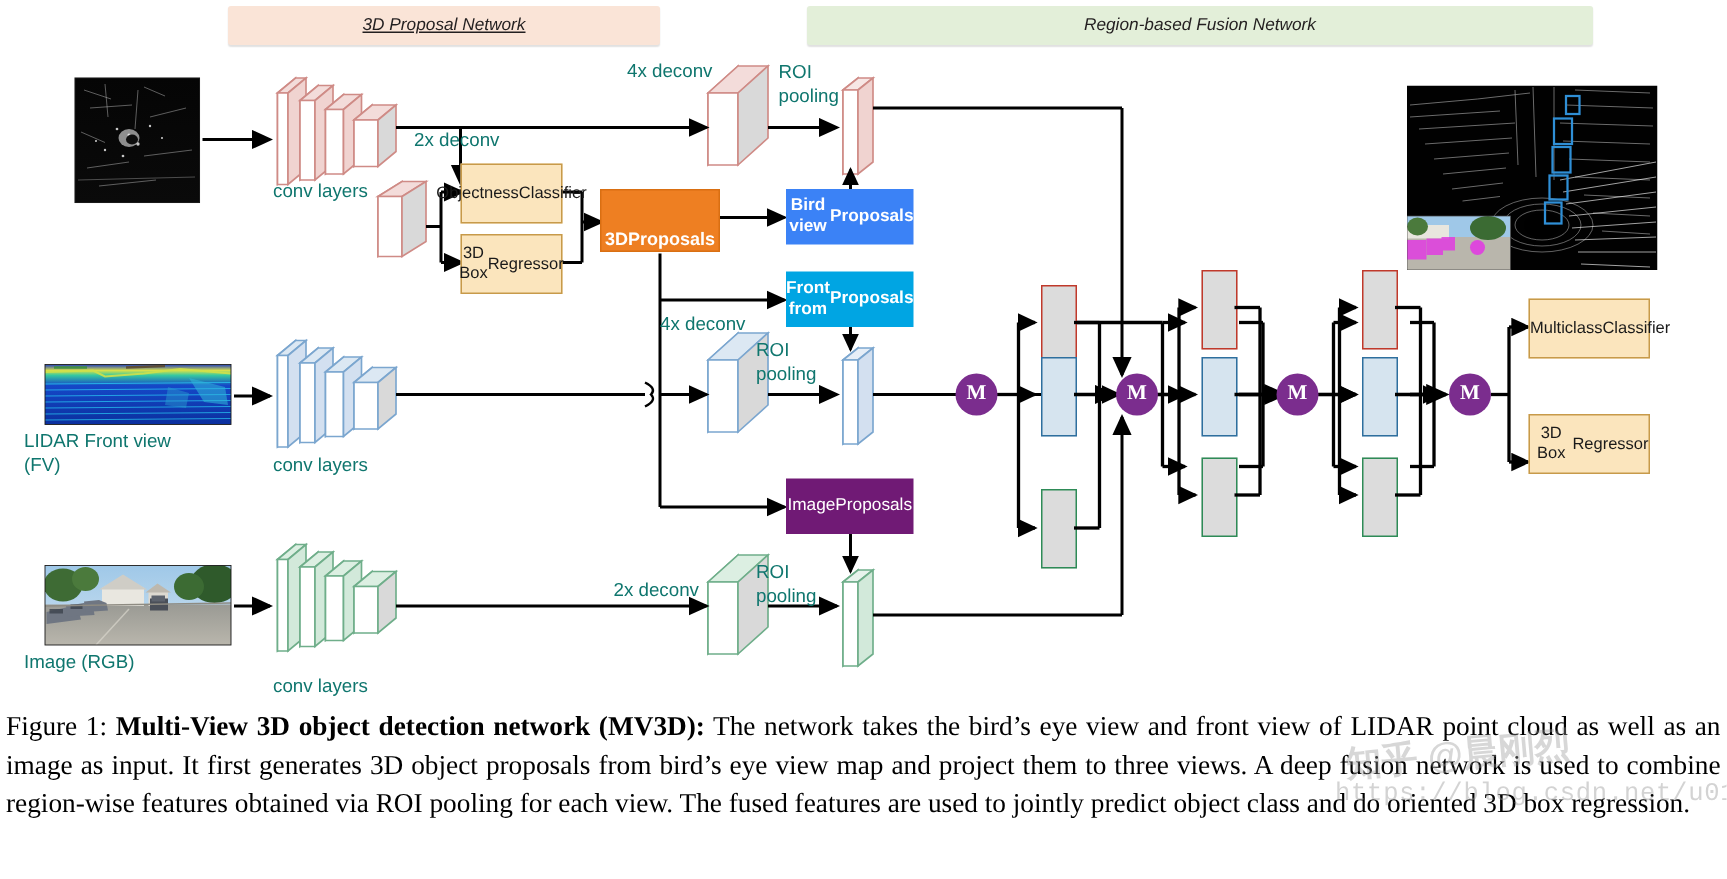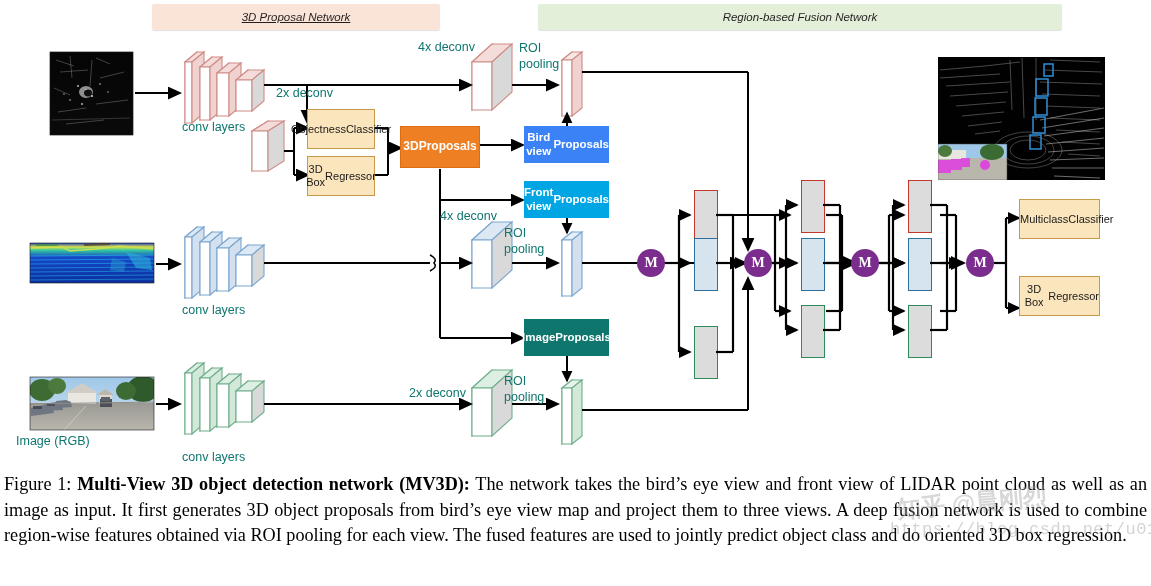--- a/index.html
+++ b/index.html
@@ -13,21 +13,21 @@
           box-shadow:0 1px 1px rgba(0,0,0,.12);}
   .banner.prop{background:#fae4d7;}
   .banner.fuse{background:#e3efd9;}
   
   .lbox{position:absolute;display:flex;flex-direction:row;align-items:center;
         justify-content:center;text-align:center;line-height:1.15;}
   .tan{background:#fbe5bd;border:1px solid #c79a4a;font-size:11px;color:#1a1a1a;}
   .orange{background:#ee7f22;border:1px solid #d96f12;color:#fff;font-weight:bold;font-size:12px;}
   .redp{background:#3b82f6;color:#fff;font-weight:bold;font-size:11.5px;}
   .bluep{background:#00a5e3;color:#fff;font-weight:bold;font-size:11.5px;}
-  .greenp{background:#0f766e;color:#fff;font-weight:bold;font-size:11.5px;}
+  .greenp{background:#701a75;color:#fff;font-weight:normal;font-size:11.5px;}
   
   .tl{position:absolute;font-size:12.5px;color:#0f766e;white-space:nowrap;line-height:1.25;}
   .tl.c{}
   
   .fbar{position:absolute;background:#dcdcdc;}
   .fbar.r{border:1.4px solid #c0392b;}
   .fbar.b{border:1.4px solid #2e6f9e;background:#d6e4ef;}
   .fbar.g{border:1.4px solid #2e8b57;}
   
   .mnode{position:absolute;border-radius:50%;background:#7b2d8e;color:#fff;
@@ -464,20 +464,24 @@
   <div class="mnode" style="left:851px;top:249px;width:28px;height:28px;">M</div>
   <div class="mnode" style="left:966px;top:249px;width:28px;height:28px;">M</div>
 
   <div class="banner prop" style="left:152px;top:4px;width:288px;height:26px;text-decoration:underline;">
     <span>3D Proposal Network</span>
   </div>
   <div class="banner fuse" style="left:538px;top:4px;width:524px;height:26px;">
     <span>Region-based Fusion Network</span>
   </div>
 
+  <div class="tl c" style="left:16px;top:287px;width:150px;">
+    <div>LIDAR Front view</div>
+    <div>(FV)</div>
+  </div>
   <div class="tl c" style="left:16px;top:434px;width:150px;">
     <div>Image (RGB)</div>
   </div>
 
   <div class="tl" style="left:182px;top:120px;">conv layers</div>
   <div class="tl" style="left:182px;top:303px;">conv layers</div>
   <div class="tl" style="left:182px;top:450px;">conv layers</div>
 
   <div class="tl" style="left:276px;top:86px;">2x deconv</div>
   <div class="tl" style="left:418px;top:40px;">4x deconv</div>
@@ -498,31 +502,31 @@
   </div>
 
   <div class="lbox tan" style="left:307px;top:109px;width:66px;height:38px;">
     <span>Objectness</span>
     <span>Classifier</span>
   </div>
   <div class="lbox tan" style="left:307px;top:156px;width:66px;height:38px;">
     <span>3D Box</span>
     <span>Regressor</span>
   </div>
-  <div class="lbox orange" style="left:400px;top:126px;width:78px;height:40px;">
+  <div class="lbox orange" style="left:400px;top:126px;width:78px;height:40px;align-items:flex-end;">
     <span>3D</span>
     <span>Proposals</span>
   </div>
 
   <div class="lbox redp" style="left:524px;top:126px;width:85px;height:37px;">
     <span>Bird view</span>
     <span>Proposals</span>
   </div>
   <div class="lbox bluep" style="left:524px;top:181px;width:85px;height:37px;">
-    <span>Front view</span>
+    <span>Front from</span>
     <span>Proposals</span>
   </div>
   <div class="lbox greenp" style="left:524px;top:319px;width:85px;height:37px;">
     <span>Image</span>
     <span>Proposals</span>
   </div>
 
   <div class="lbox tan" style="left:1019px;top:199px;width:79px;height:38px;justify-content:space-between;">
     <span>Multiclass</span>
     <span>Classifier</span>

